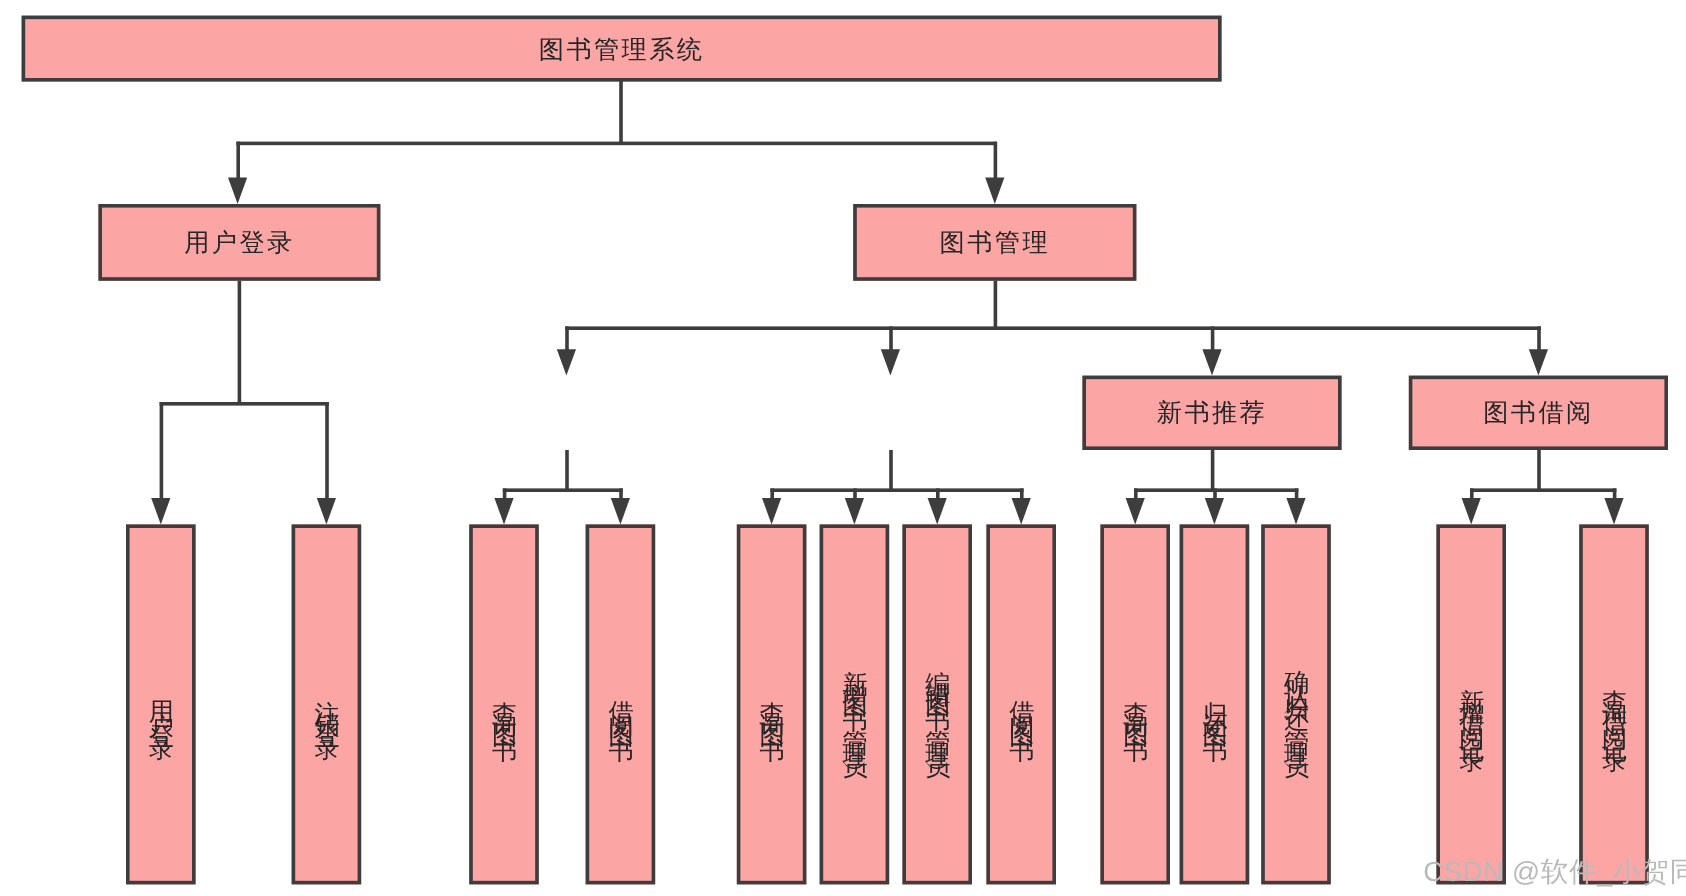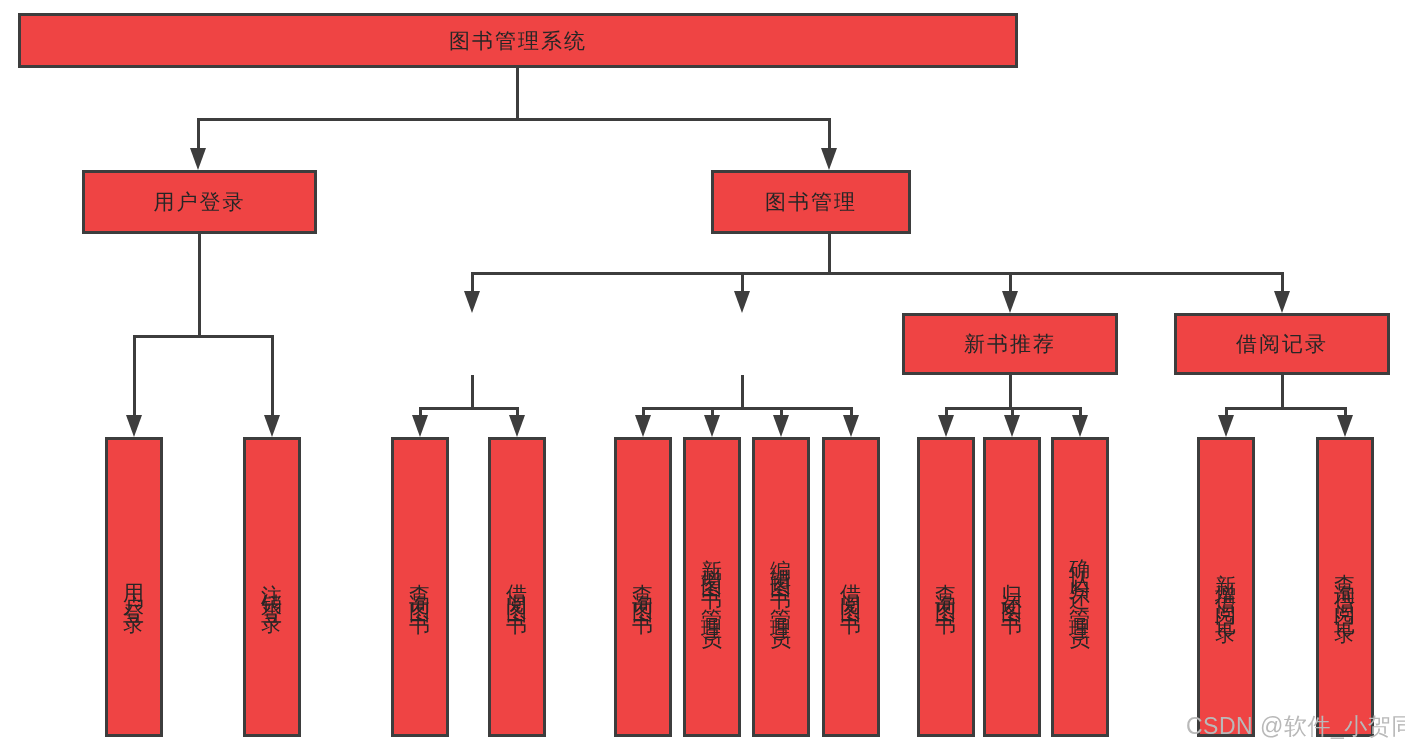--- a/index.html
+++ b/index.html
@@ -14,21 +14,21 @@
     height:747px;
     background:#ffffff;
     font-family:"Liberation Sans", sans-serif;
     color:var(--text);
     overflow:hidden;
   }
   .box{
     position:absolute;
     box-sizing:border-box;
     border:3px solid var(--line);
-    background:#ef4444;
+    background:#fca5a5;
     display:flex;
     align-items:center;
     justify-content:center;
     font-size:21px;
     letter-spacing:2px;
     color:var(--text);
   }
   .leaf{
     writing-mode:vertical-rl;
     text-orientation:mixed;
@@ -64,21 +64,21 @@
   <div>
     <div class="v" style="left:516px;top:66px;height:53px;"></div>
     <div class="h" style="left:197px;top:118px;width:633px;"></div>
     <div class="v" style="left:197px;top:118px;height:32px;"></div>
     <div class="ar" style="left:190px;top:148px;"></div>
     <div class="v" style="left:828px;top:118px;height:32px;"></div>
     <div class="ar" style="left:821px;top:148px;"></div>
   </div>
 
   <div class="box" style="left:82px;top:170px;width:235px;height:64px;">用户登录</div>
-  <div class="box" style="left:711px;top:170px;width:200px;height:64px;">图书管理</div>
+  <div class="box" style="left:711px;top:170px;width:236px;height:64px;">图书管理</div>
 
   <div>
     <div class="v" style="left:198px;top:234px;height:103px;"></div>
     <div class="h" style="left:133px;top:335px;width:141px;"></div>
     <div class="v" style="left:133px;top:335px;height:82px;"></div>
     <div class="ar" style="left:126px;top:415px;"></div>
     <div class="v" style="left:271px;top:335px;height:82px;"></div>
     <div class="ar" style="left:264px;top:415px;"></div>
   </div>
 
@@ -89,21 +89,21 @@
     <div class="ar" style="left:464px;top:291px;"></div>
     <div class="v" style="left:741px;top:272px;height:21px;"></div>
     <div class="ar" style="left:734px;top:291px;"></div>
     <div class="v" style="left:1009px;top:272px;height:21px;"></div>
     <div class="ar" style="left:1002px;top:291px;"></div>
     <div class="v" style="left:1281px;top:272px;height:21px;"></div>
     <div class="ar" style="left:1274px;top:291px;"></div>
   </div>
 
   <div class="box" style="left:902px;top:313px;width:216px;height:62px;">新书推荐</div>
-  <div class="box" style="left:1174px;top:313px;width:216px;height:62px;">借阅记录</div>
+  <div class="box" style="left:1174px;top:313px;width:216px;height:62px;">图书借阅</div>
 
   <div>
     <div class="v" style="left:471px;top:375px;height:34px;"></div>
     <div class="h" style="left:419px;top:407px;width:100px;"></div>
     <div class="v" style="left:419px;top:407px;height:10px;"></div>
     <div class="ar" style="left:412px;top:415px;"></div>
     <div class="v" style="left:516px;top:407px;height:10px;"></div>
     <div class="ar" style="left:509px;top:415px;"></div>
   </div>
 

